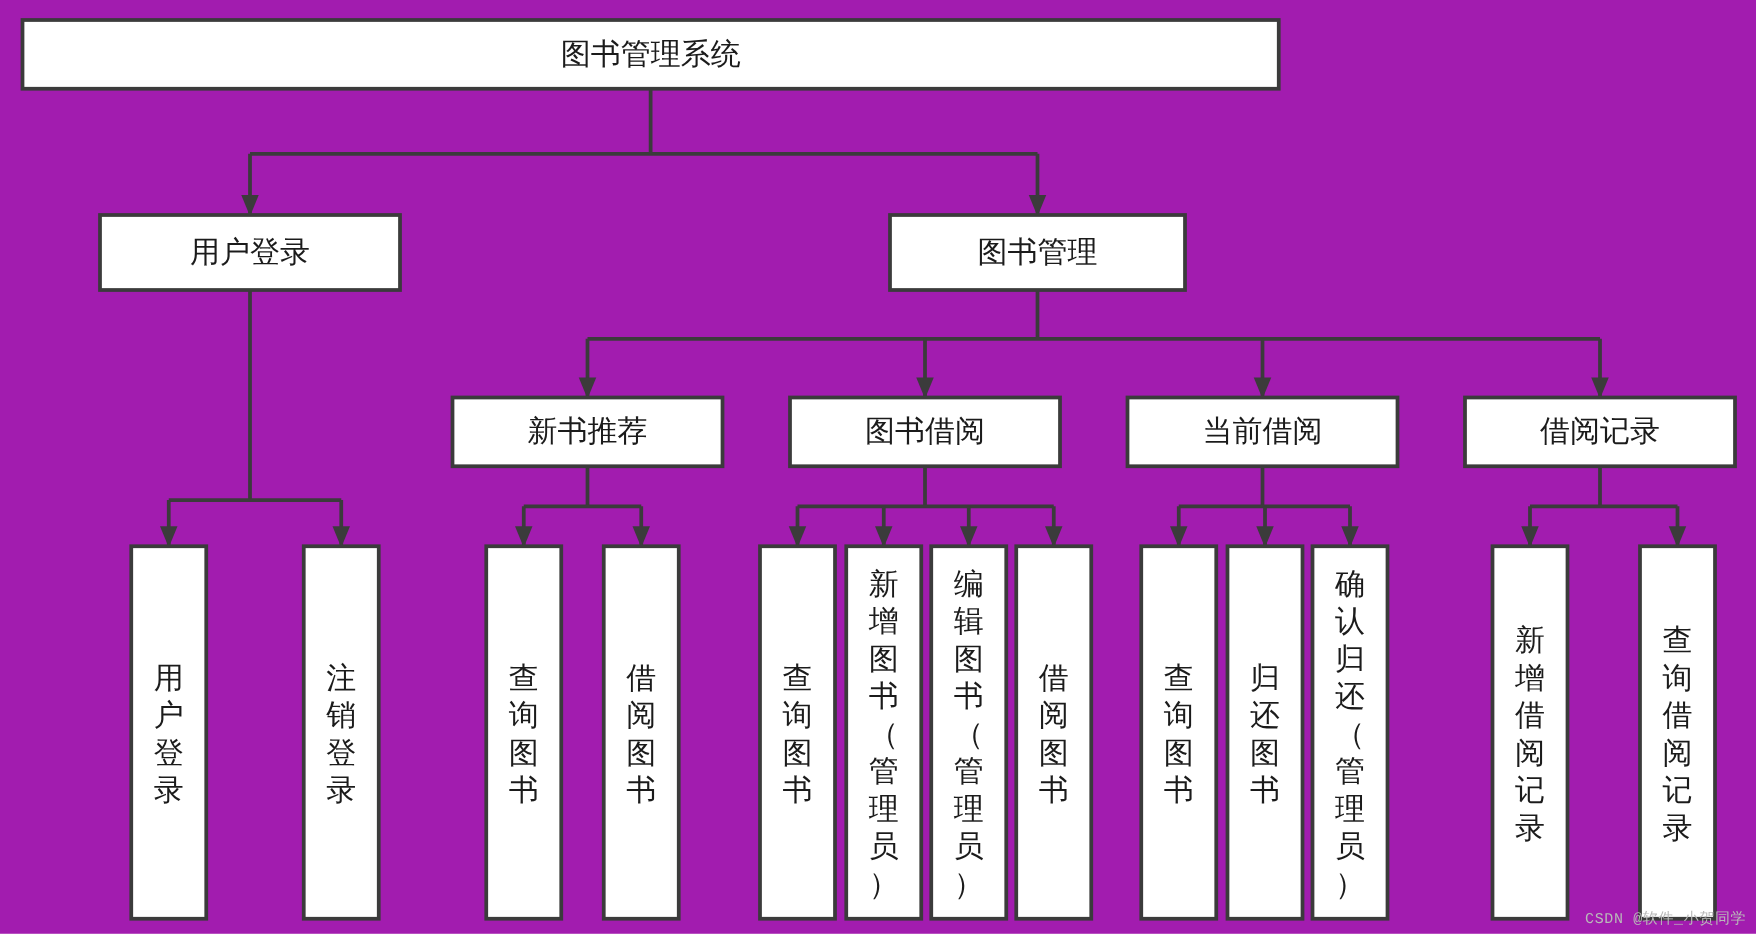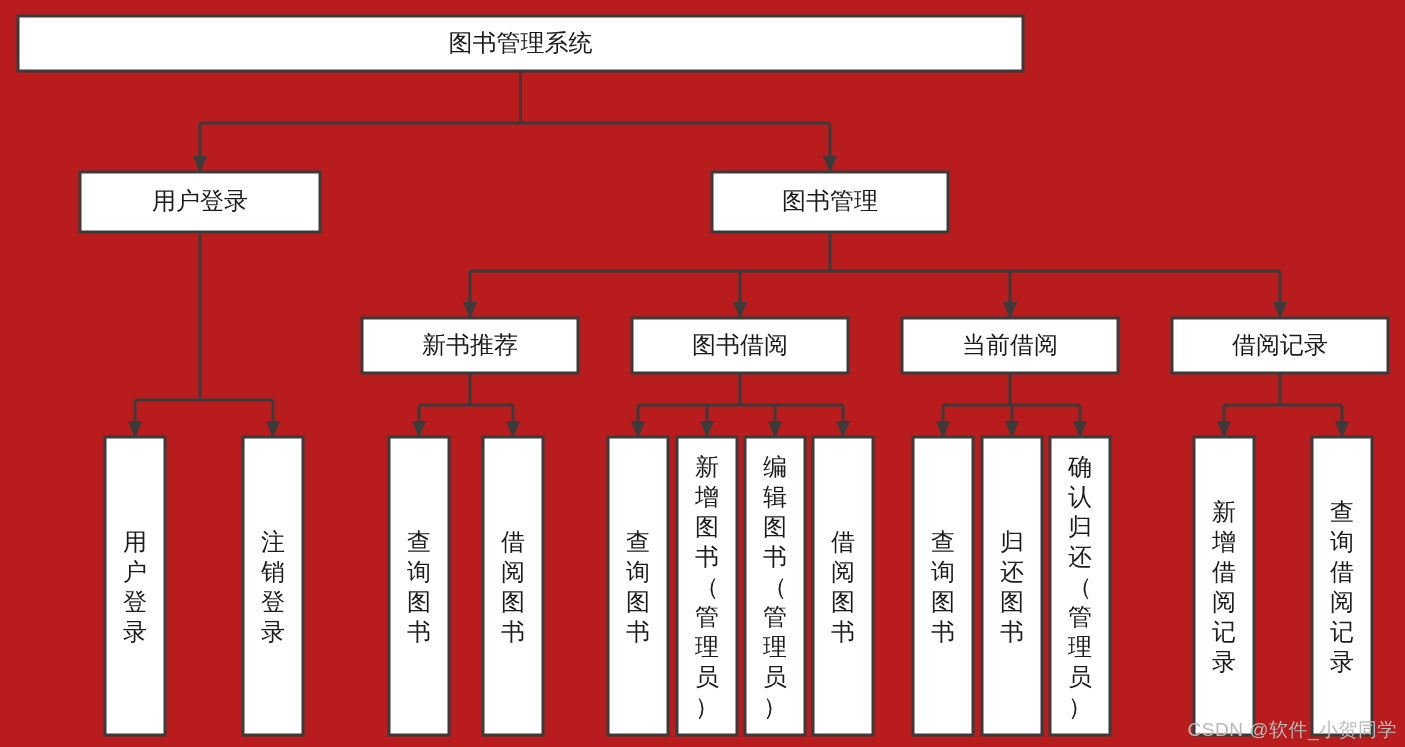--- a/index.html
+++ b/index.html
@@ -10,21 +10,21 @@
   body {
     width: 1405px;
     height: 747px;
     font-family: "Liberation Sans", "DejaVu Sans", sans-serif;
     overflow: hidden;
   }
   #diagram-root {
     position: relative;
     width: 1405px;
     height: 747px;
-    background: #b91c1c;
+    background: #a21caf;
   }
   svg.flow {
     position: absolute;
     top: 0;
     left: 0;
     width: 1405px;
     height: 747px;
   }
   .node-box {
     fill: #ffffff;
@@ -51,22 +51,22 @@
   .node-label-v {
     font-family: "Liberation Sans", "DejaVu Sans", sans-serif;
     font-size: 24px;
     fill: #1b1b1b;
     text-anchor: middle;
   }
   .watermark {
     position: absolute;
     right: 8px;
     bottom: 4px;
-    font-family: Liberation Sans, sans-serif;
-    font-size: 19px;
+    font-family: Liberation Mono, monospace;
+    font-size: 12px;
     color: #b9b9b9;
     letter-spacing: 0.5px;
     white-space: nowrap;
     user-select: none;
   }
 </style>
 </head>
 <body>
 
 <div id="diagram-root">

